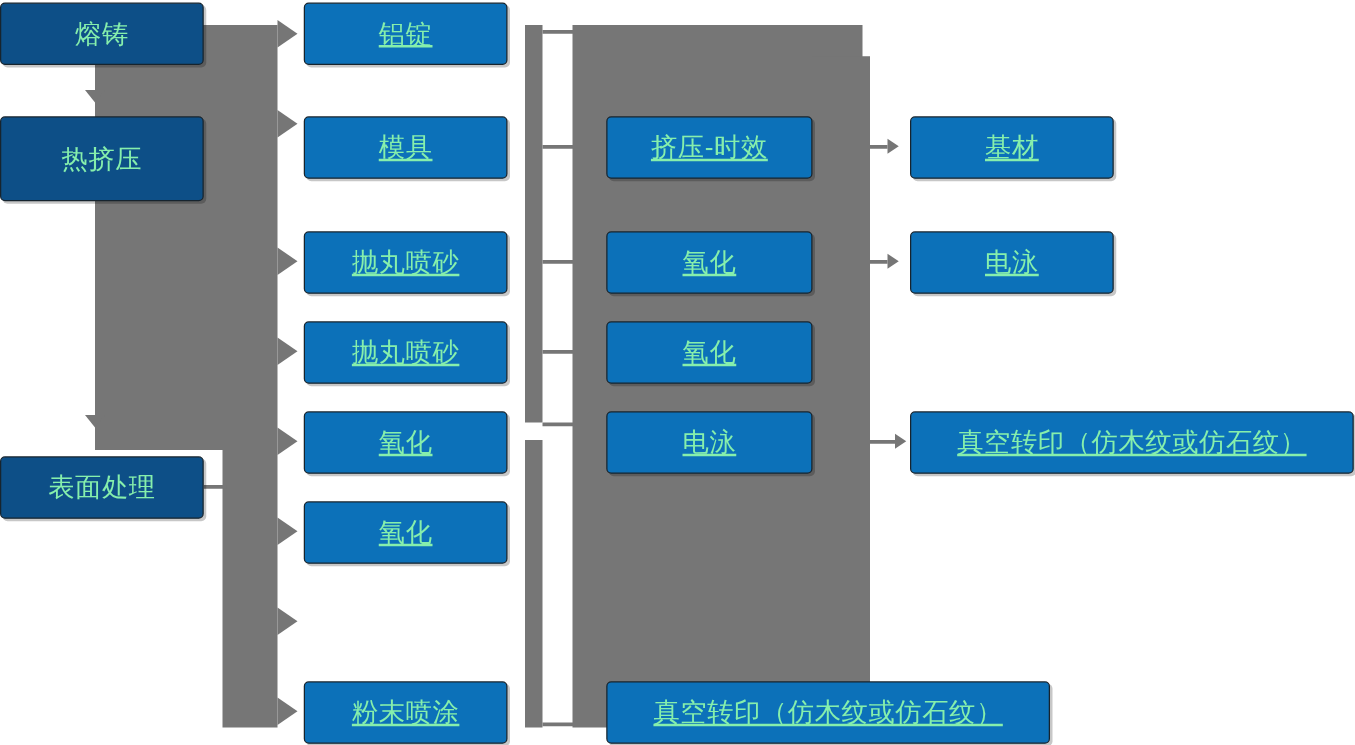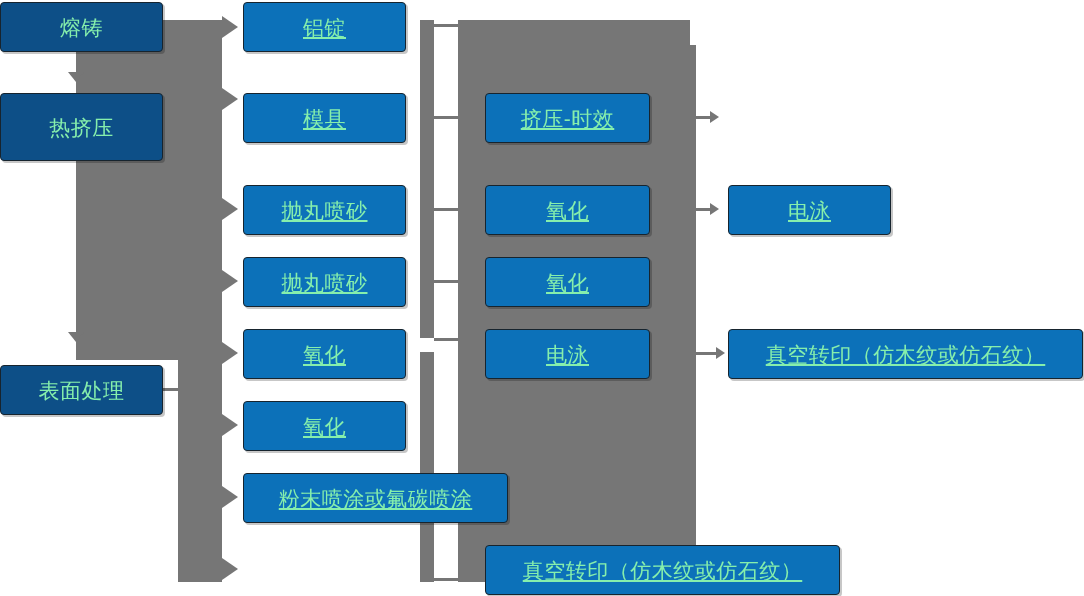--- a/index.html
+++ b/index.html
@@ -156,40 +156,43 @@
   </div>
   <div class="box light" style="left:243px; top:257px; width:163px; height:50px;">
     <span>抛丸喷砂</span>
   </div>
   <div class="box light" style="left:243px; top:329px; width:163px; height:50px;">
     <span>氧化</span>
   </div>
   <div class="box light" style="left:243px; top:401px; width:163px; height:50px;">
     <span>氧化</span>
   </div>
-  <div class="box light" style="left:243px; top:473px; width:265px; height:50px;">
-    <span>粉末喷涂或氟碳喷涂</span>
+  <div class="box light" style="left:243px; top:545px; width:163px; height:50px;">
+    <span>粉末喷涂</span>
   </div>
 
   <div class="box light" style="left:485px; top:93px; width:165px; height:50px;">
     <span>挤压-时效</span>
   </div>
   <div class="box light" style="left:485px; top:185px; width:165px; height:50px;">
     <span>氧化</span>
   </div>
   <div class="box light" style="left:485px; top:257px; width:165px; height:50px;">
     <span>氧化</span>
   </div>
   <div class="box light" style="left:485px; top:329px; width:165px; height:50px;">
     <span>电泳</span>
   </div>
   <div class="box light" style="left:485px; top:545px; width:355px; height:50px;">
     <span>真空转印（仿木纹或仿石纹）</span>
   </div>
 
+  <div class="box light" style="left:728px; top:93px; width:163px; height:50px;">
+    <span>基材</span>
+  </div>
   <div class="box light" style="left:728px; top:185px; width:163px; height:50px;">
     <span>电泳</span>
   </div>
   <div class="box light" style="left:728px; top:329px; width:355px; height:50px;">
     <span>真空转印（仿木纹或仿石纹）</span>
   </div>
 
 </div>
 
 </body></html>

